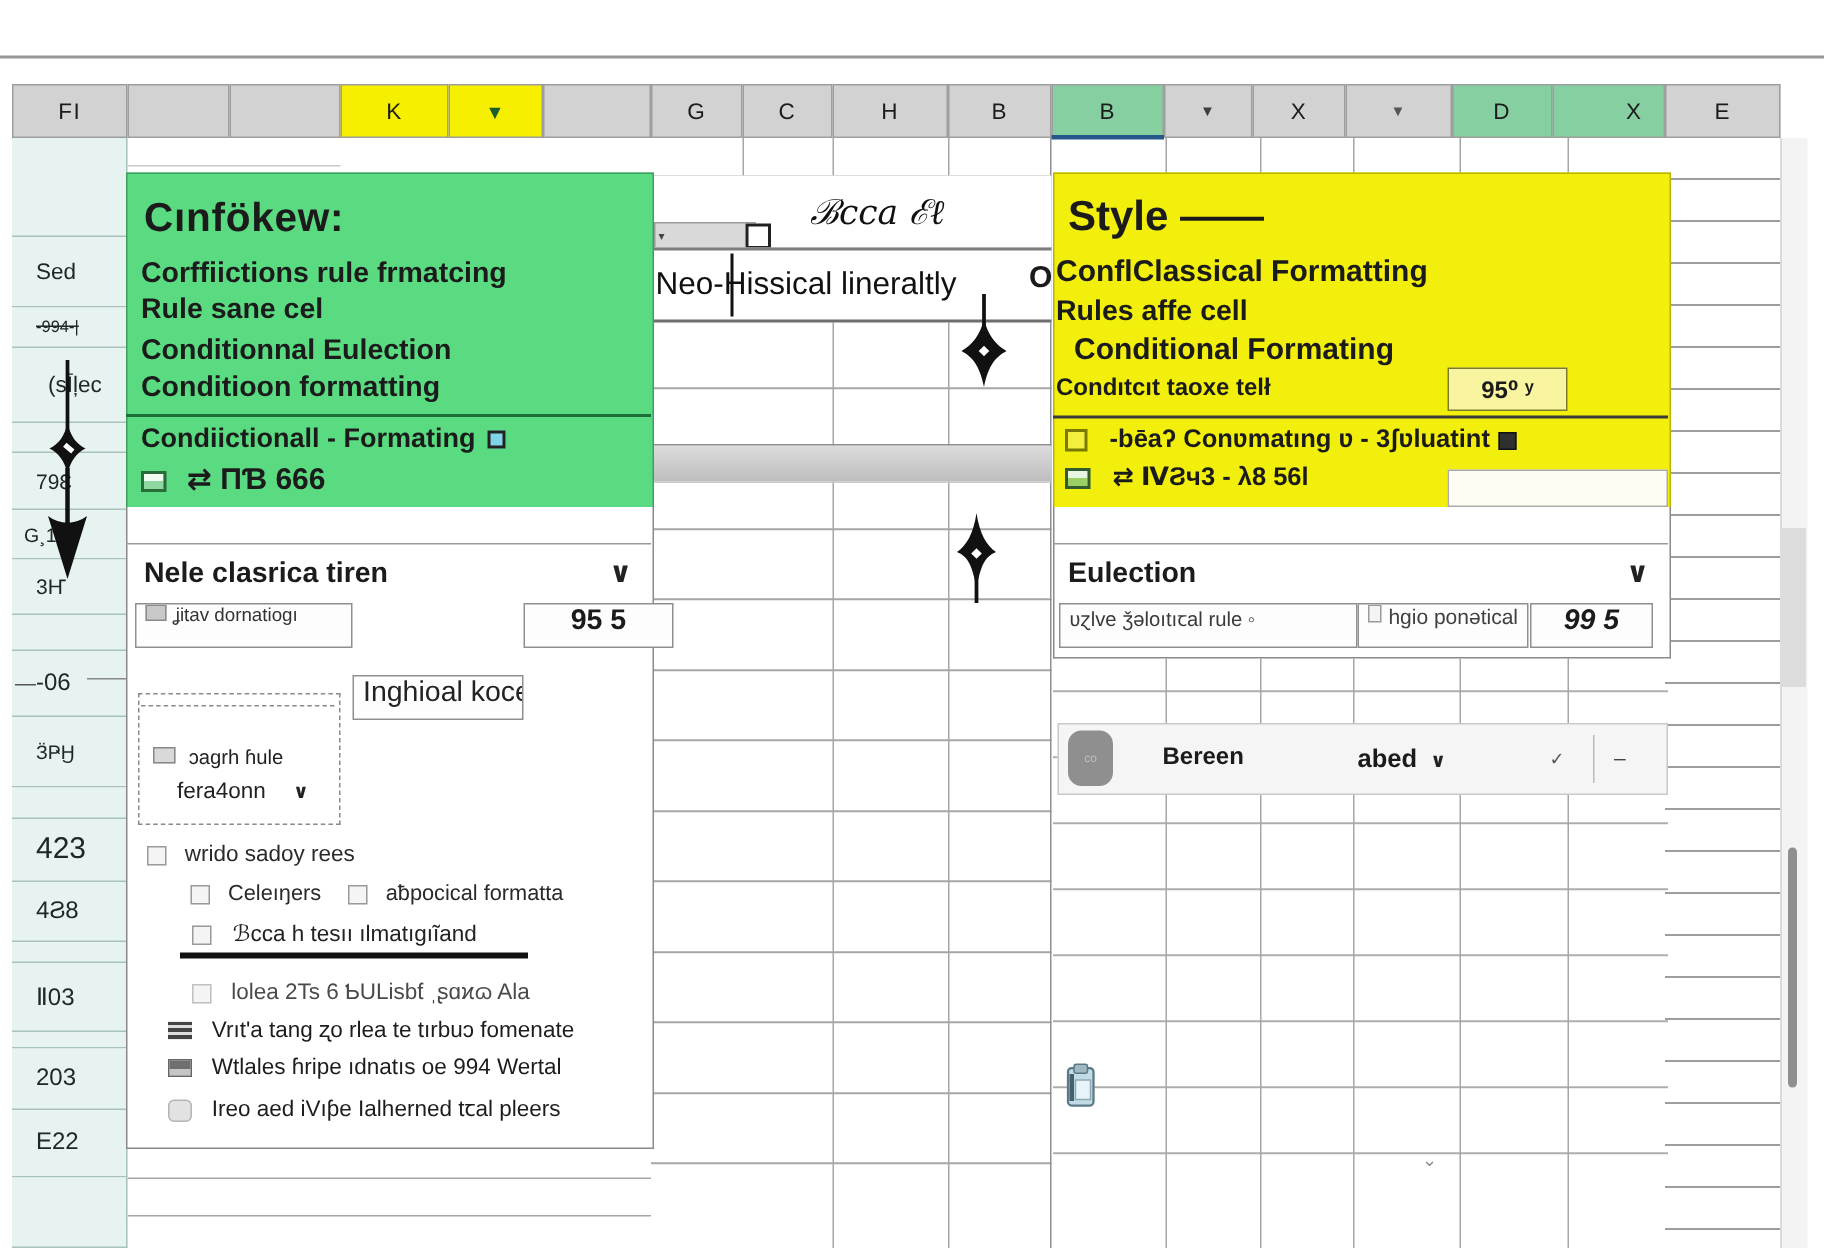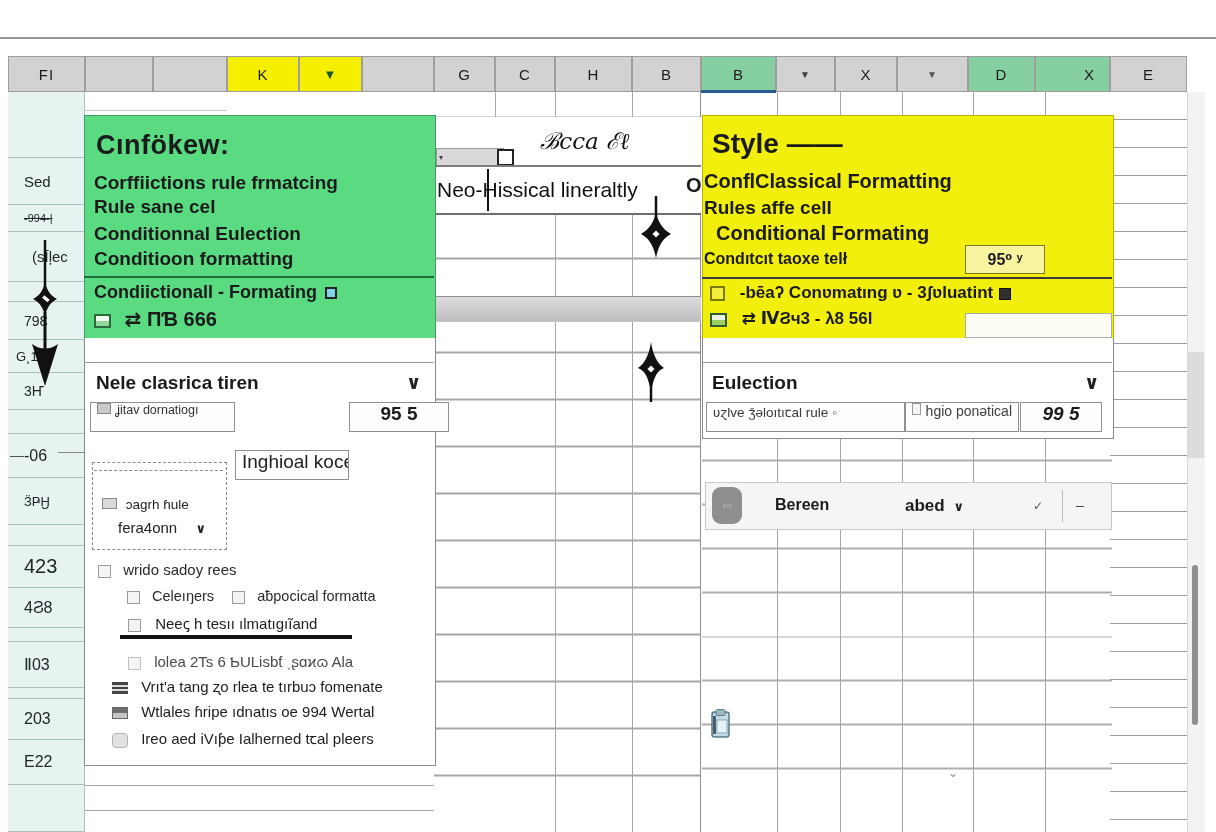--- a/index.html
+++ b/index.html
@@ -182,21 +182,21 @@
   <span style="margin-left:8px;">wrido sadoy rees</span>
 </div>
 <div class="abs" style="left:127px;top:588px;font-size:14.5px;color:#2a2a2a;">
   <span class="cb"></span>
   <span style="margin-left:8px;margin-right:14px;">Celeıŋers</span>
   <span class="cb"></span>
   <span style="margin-left:8px;">aƀpocical formatta</span>
 </div>
 <div class="abs" style="left:128px;top:613px;font-size:15px;color:#222;">
   <span class="cb"></span>
-  <span style="margin-left:10px;">Neeꞔ h tesıı ılmatıgıĩand</span>
+  <span style="margin-left:10px;">ℬcca h tesıı ılmatıgıĩand</span>
 </div>
 <div class="abs" style="left:120px;top:635px;width:232px;height:4px;background:#111;"></div>
 <div class="abs" style="left:128px;top:653px;font-size:15px;color:#4a4a4a;">
   <span class="cb" style="border-color:#c0c0c0;"></span>
   <span style="margin-left:9px;">lolea 2Ts 6 ƄULіsbƭ ˌʂɑϰɷ Ala</span>
 </div>
 <div class="abs" style="left:112px;top:678px;font-size:15px;color:#1d1d1d;text-align:center;">
   <span class="icon-lines"></span>
   <span style="margin-left:9px;">Vrıt'a tang ʐo rlea te tırbuɔ fomenate</span>
 </div>

